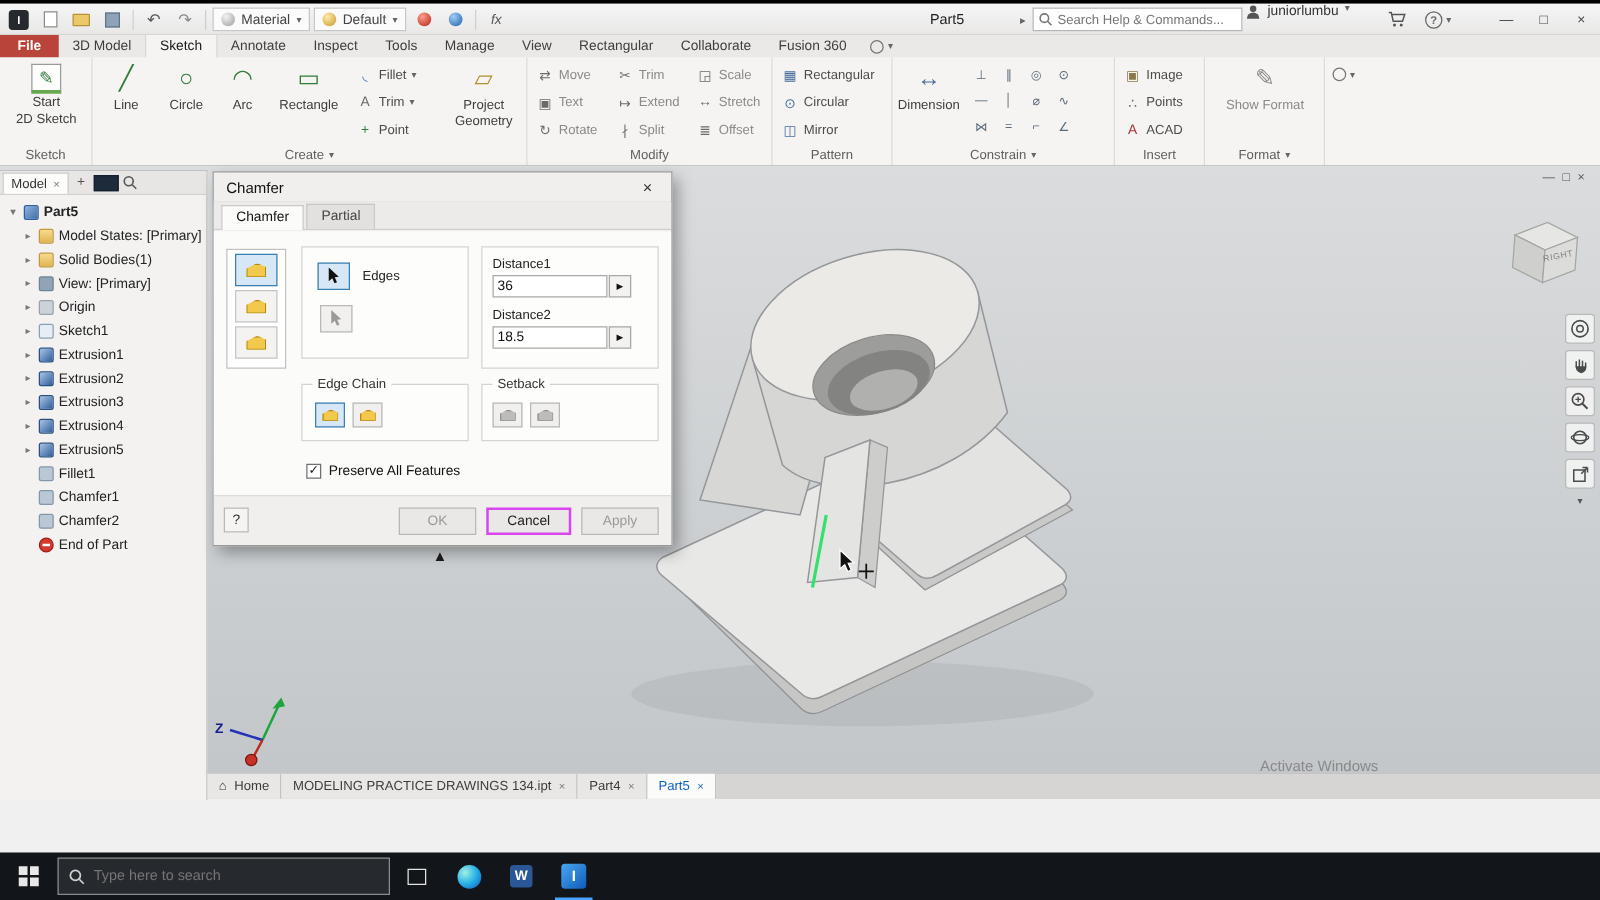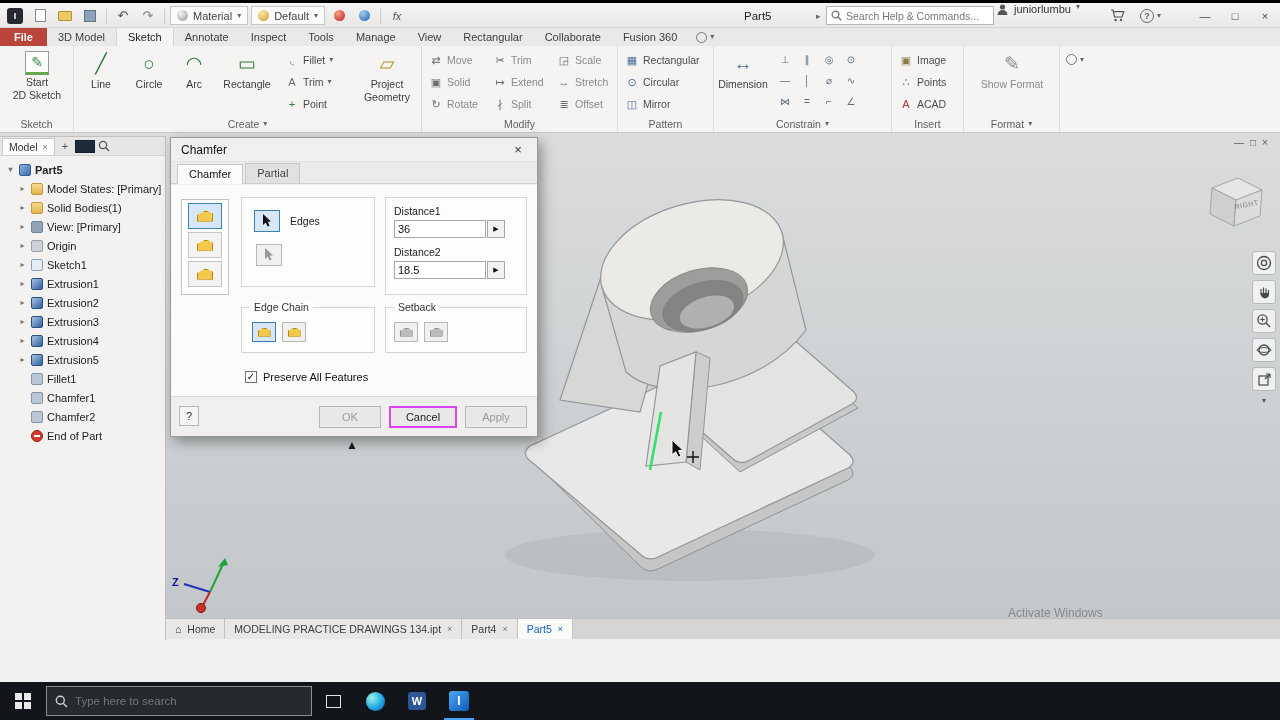--- a/index.html
+++ b/index.html
@@ -286,21 +286,21 @@
         </div>
     </div>
 
     <div class="panel" style="left:422px;width:196px">
       <div class="smbtn dim" style="left:4px;top:4px">
           <span class="smicon">⇄</span>
           <span>Move</span>
         </div>
       <div class="smbtn dim" style="left:4px;top:26px">
           <span class="smicon">▣</span>
-          <span>Solid</span>
+          <span>Text</span>
         </div>
       <div class="smbtn dim" style="left:4px;top:48px">
           <span class="smicon">↻</span>
           <span>Rotate</span>
         </div>
       <div class="smbtn dim" style="left:68px;top:4px">
           <span class="smicon">✂</span>
           <span>Trim</span>
         </div>
       <div class="smbtn dim" style="left:68px;top:26px">

